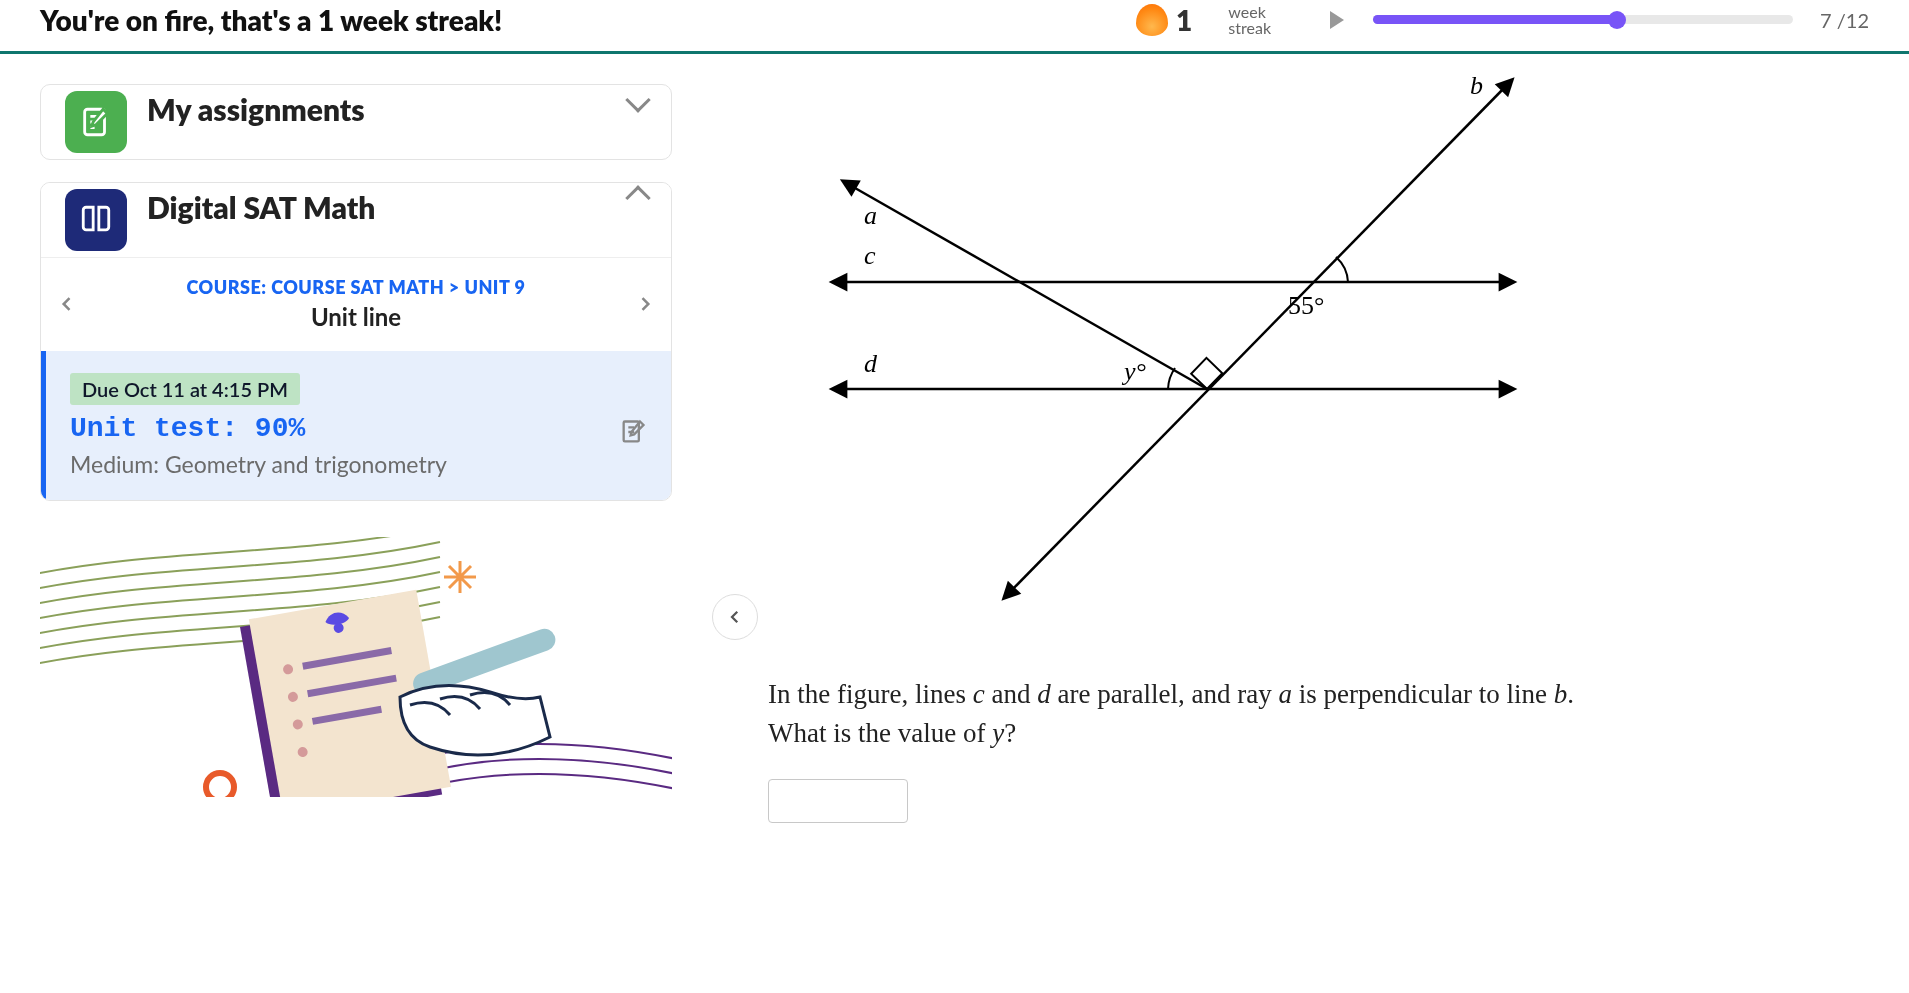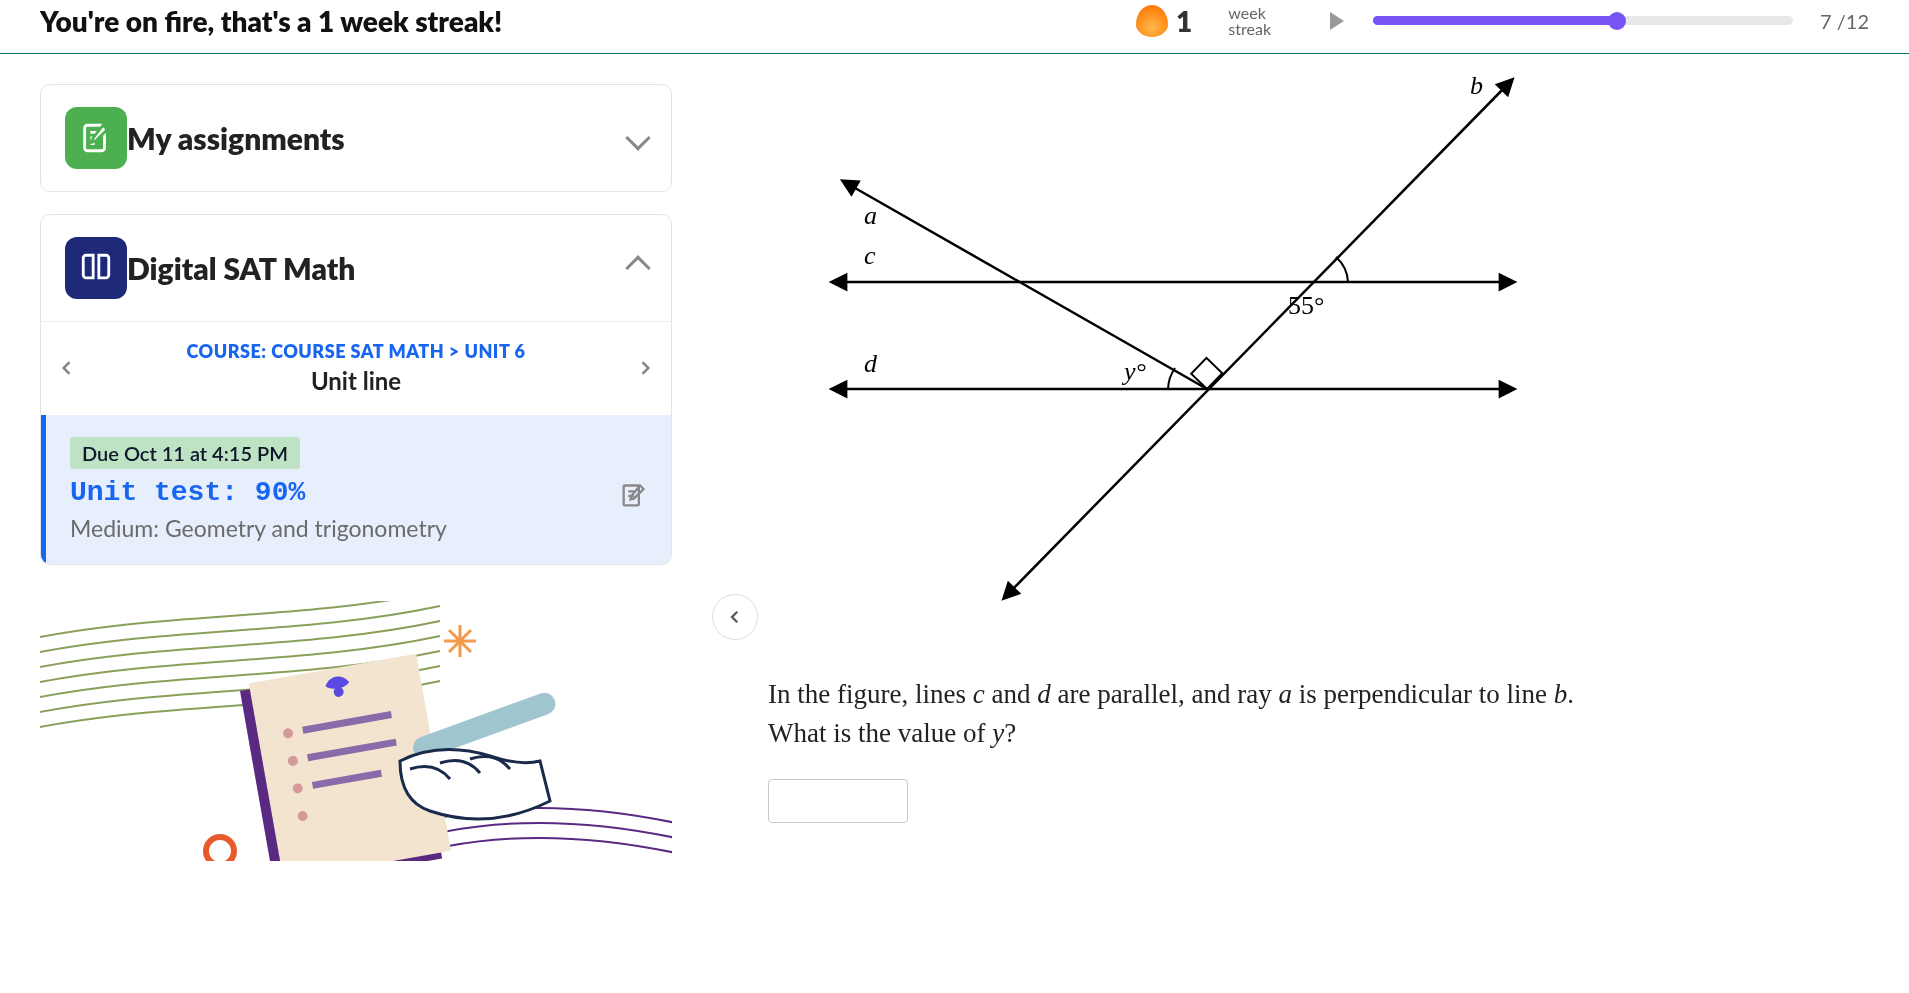--- a/index.html
+++ b/index.html
@@ -14,21 +14,21 @@
   position: relative;
   display: flex;
   flex-direction: column;
 }
 
 .banner {
   height: 54px;
   display: flex;
   align-items: center;
   padding: 0 40px 12px 40px;
-  border-bottom: 1px solid #0f766e;
+  border-bottom: 3px solid #0f766e;
   gap: 9px;
 }
 .banner-text {
   font-size: 28px;
   font-weight: 800;
   color: #111;
   flex: 1;
 }
 .streak-box {
   display: flex;
@@ -100,23 +100,24 @@
   width: 712px;
   padding: 30px 40px 0 40px;
   display: flex;
   flex-direction: column;
   gap: 22px;
 }
 .card {
   border: 1px solid #e3e3e3;
   border-radius: 10px;
   background: #fff;
-  padding: 22px 24px;
-  display: flex;
-  align-items: center;
+  padding: 6px 24px;
+  display: flex;
+  align-items: flex-start;
+  gap: 20px;
 }
 .card-icon {
   width: 62px; height: 62px;
   border-radius: 12px;
   display: flex; align-items: center; justify-content: center;
 }
 .card-icon.assignments { background: #4caf50; color: #fff; }
 .card-icon.course { background: #1e2a78; color: #fff; }
 .card-title {
   font-size: 30px;
@@ -286,21 +287,21 @@
         </div>
 
         <div class="breadcrumb-row">
           <div class="arrow-btn">
             <svg width="20" height="20" viewBox="0 0 24 24" fill="none" stroke-width="3">
                 <path d="M15 5l-7 7 7 7"></path>
               </svg>
           </div>
           <div class="breadcrumb-center">
             <div>
-              <span class="breadcrumb-link">COURSE: COURSE SAT MATH</span><span class="breadcrumb-link"> &gt; </span><span class="breadcrumb-link">UNIT 6</span>
+              <span class="breadcrumb-link">COURSE: COURSE SAT MATH</span><span class="breadcrumb-link"> &gt; </span><span class="breadcrumb-link">UNIT 9</span>
             </div>
             <div class="breadcrumb-sub">Unit line</div>
           </div>
           <div class="arrow-btn">
             <svg width="20" height="20" viewBox="0 0 24 24" fill="none" stroke-width="3">
                 <path d="M9 5l7 7-7 7"></path>
               </svg>
           </div>
         </div>
 

